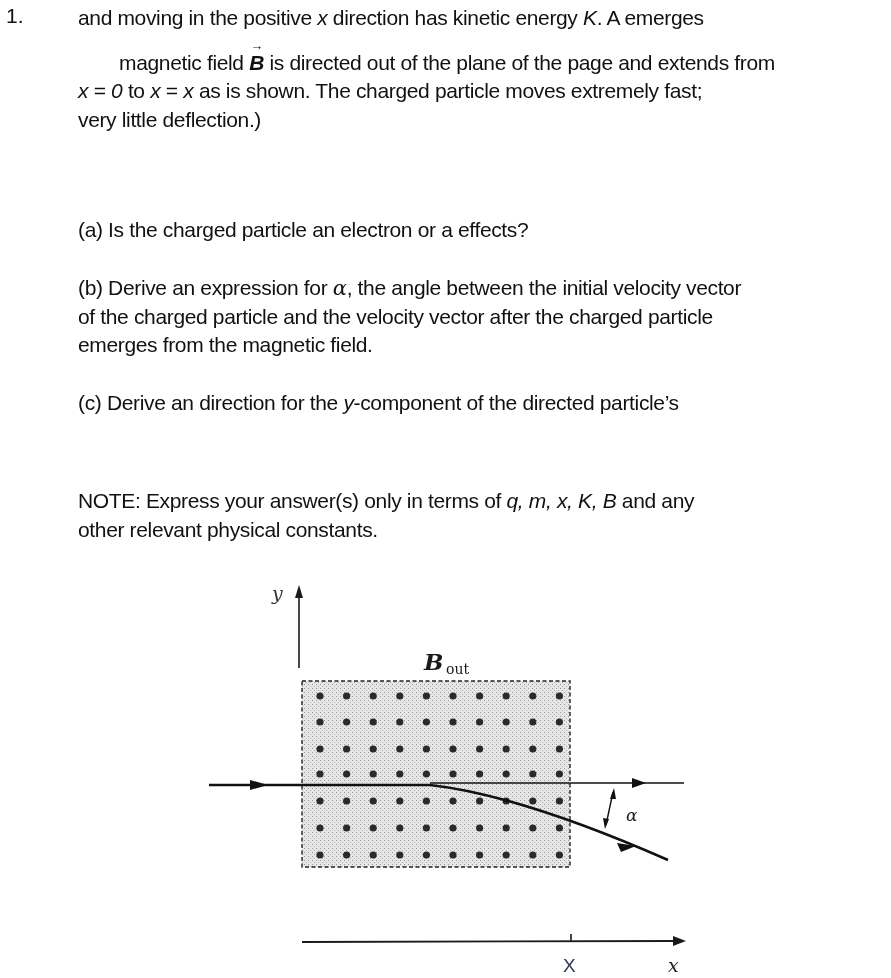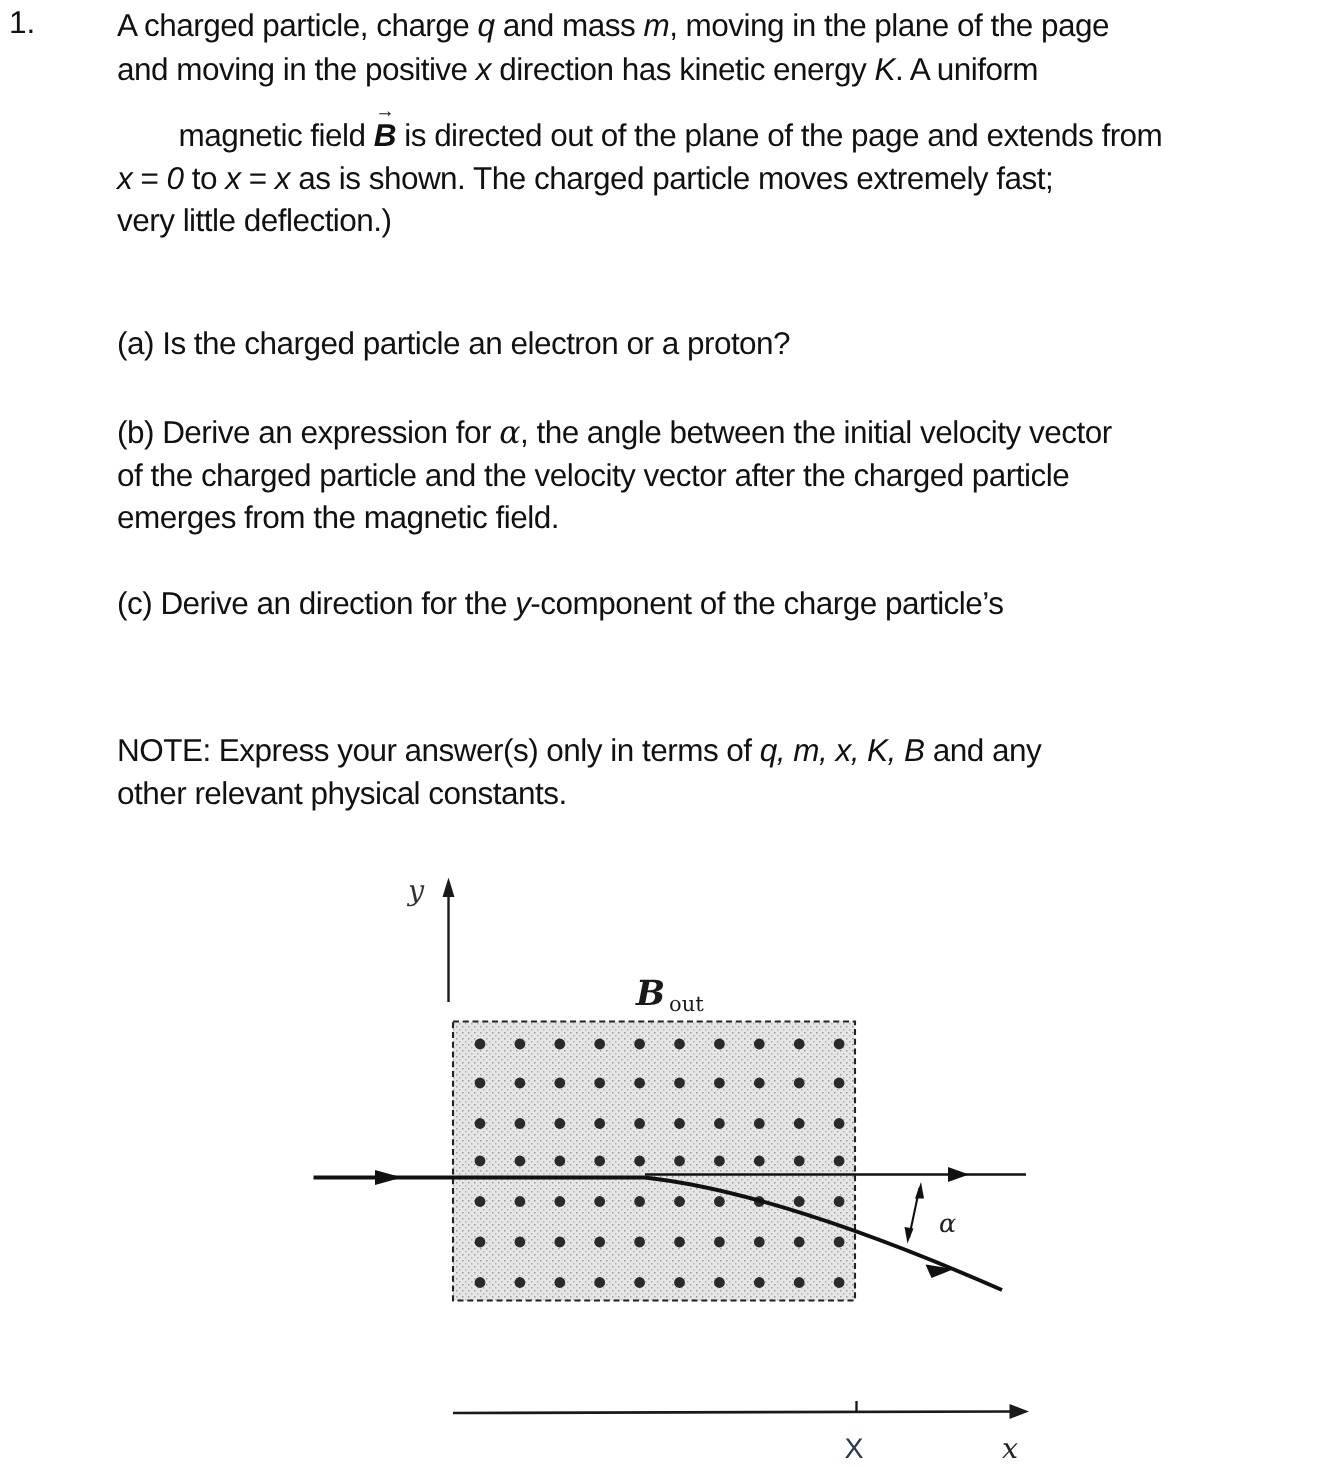--- a/index.html
+++ b/index.html
@@ -18,37 +18,36 @@
   .pc { top: 389px; }
   .pn { top: 475px; margin-top: 12px; }
   svg { position: absolute; left: 0; top: 0; }
 </style>
 </head>
 <body>
 
 <div class="num">1.</div>
 
 <div class="para p1">
-  <div><span>A charged particle, charge </span><i>q</i><span> and mass </span><i>m</i><span>, moving in the plane of the page</span></div>
-  <div><span>and moving in the positive </span><i>x</i><span> direction has kinetic energy </span><i>K</i><span>.  A uniform</span></div>
+  <div><span>and moving in the positive </span><i>x</i><span> direction has kinetic energy </span><i>K</i><span>.  A emerges</span></div>
   <div class="l3"><span>magnetic field </span><span class="vec">B</span><span> is directed out of the plane of the page and extends from</span></div>
   <div><i>x</i><span> = </span><i>0</i><span> to </span><i>x</i><span> = </span><i>x</i><span> as is shown.  The charged particle moves extremely fast;</span></div>
   <div>very little deflection.)</div>
 </div>
 
-<div class="para pa">(a) Is the charged particle an electron or a proton?</div>
+<div class="para pa">(a) Is the charged particle an electron or a effects?</div>
 
 <div class="para pb">
   <div><span>(b) Derive an expression for </span><span class="alpha">α</span><span>, the angle between the initial velocity vector</span></div>
   <div>of the charged particle and the velocity vector after the charged particle</div>
   <div>emerges from the magnetic field.</div>
 </div>
 
 <div class="para pc">
-  <div><span>(c) Derive an direction for the </span><i>y</i><span>-component of the charge particle’s</span></div>
+  <div><span>(c) Derive an direction for the </span><i>y</i><span>-component of the directed particle’s</span></div>
 </div>
 
 <div class="para pn">
   <div><span>NOTE: Express your answer(s) only in terms of </span><i>q, m, x, K, B</i><span> and any</span></div>
   <div>other relevant physical constants.</div>
 </div>
 
 <svg width="891" height="978">
   <defs>
     <pattern id="stip" width="4" height="4" patternUnits="userSpaceOnUse">

